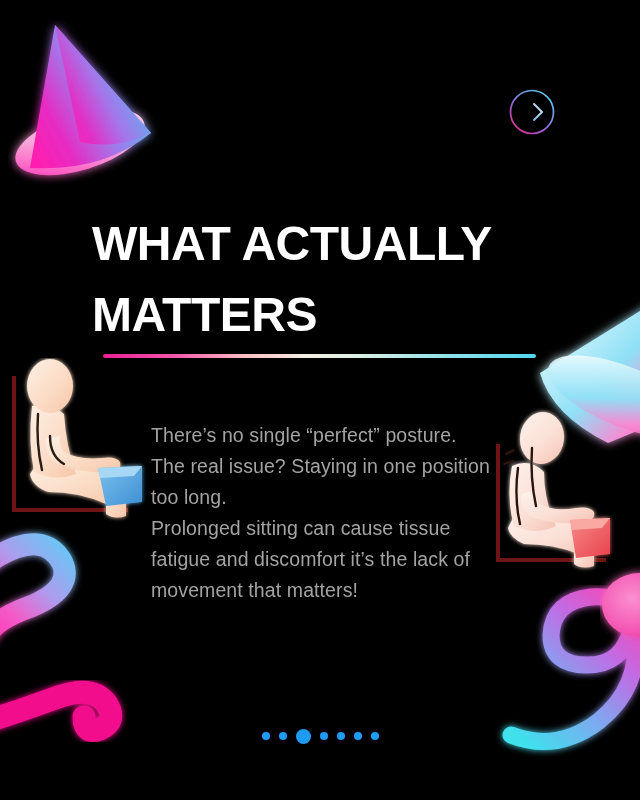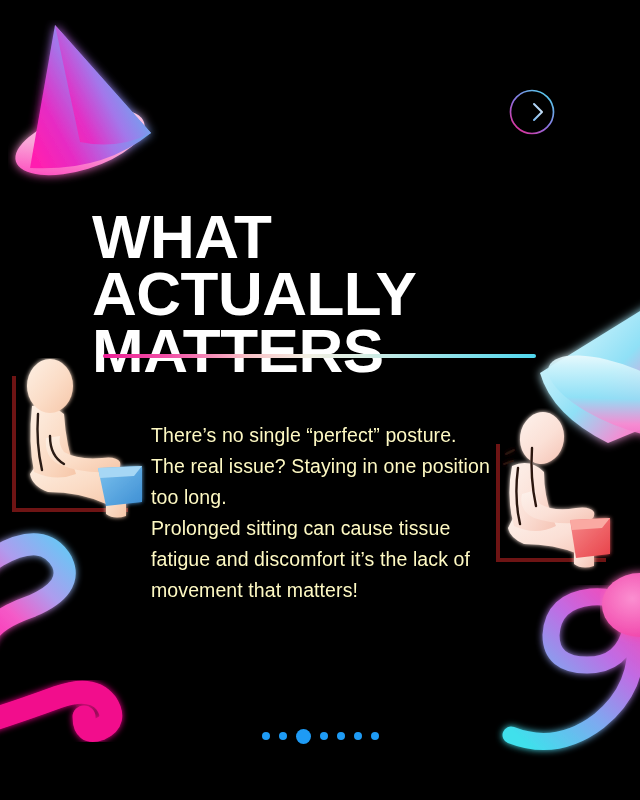--- a/index.html
+++ b/index.html
@@ -94,23 +94,23 @@
 
   
   .title {
     position: absolute;
     left: 92px;
     top: 208px;
     width: 470px;
     margin: 0;
     color: #ffffff;
     font-family: "Liberation Sans", sans-serif;
-    font-size: 62px;
+    font-size: 48px;
     font-weight: 700;
-    line-height: 57px;
+    line-height: 71px;
     letter-spacing: -0.5px;
     text-transform: uppercase;
     white-space: pre-line;
   }
 
   
   .divider {
     position: absolute;
     left: 103px;
     top: 354px;
@@ -127,21 +127,21 @@
         #4FD7EE 100%);
   }
 
   
   .body-copy {
     position: absolute;
     left: 151px;
     top: 420px;
     width: 350px;
     margin: 0;
-    color: #fef9c3;
+    color: #a3a3a3;
     font-family: "Liberation Sans", sans-serif;
     font-size: 19.5px;
     font-weight: 400;
     line-height: 31px;
     letter-spacing: 0.1px;
     white-space: pre-line;
   }
 
   
   .dots {

